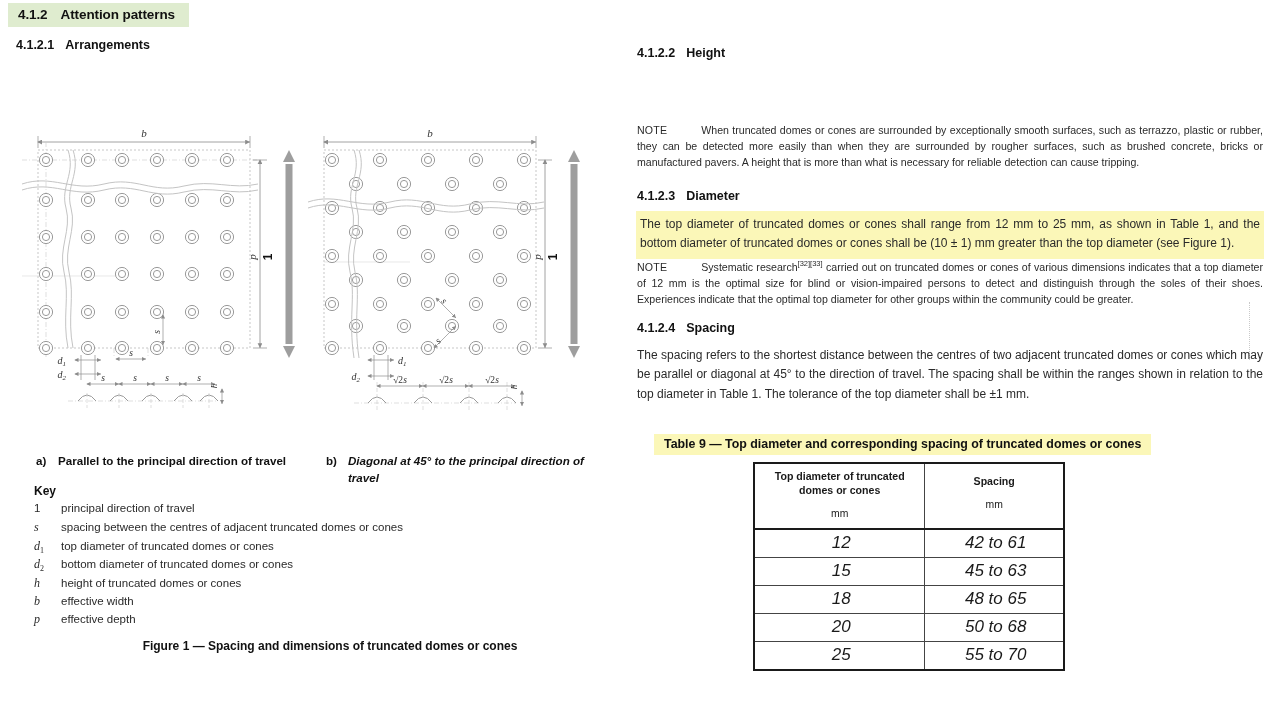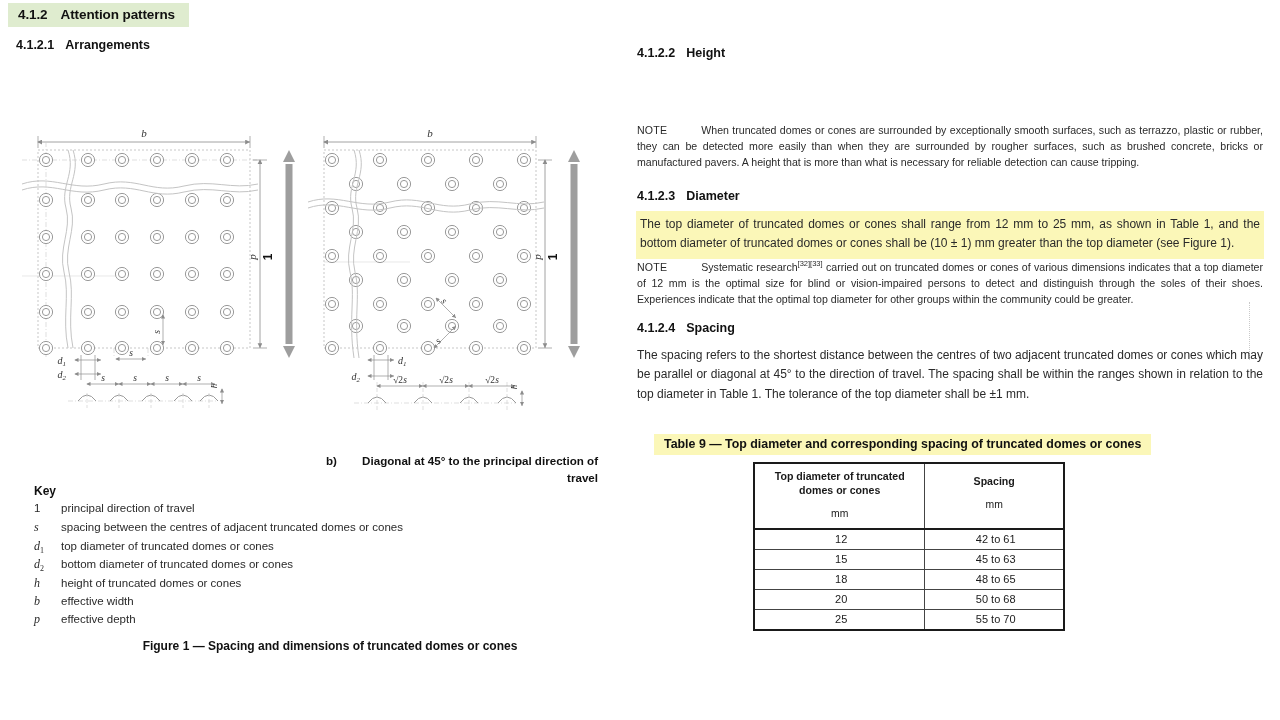--- a/index.html
+++ b/index.html
@@ -98,21 +98,21 @@
   .subcap {
     position: absolute;
     font-size: 11.6px;
     font-weight: bold;
     color: #111;
     line-height: 1.45;
   }
   .subcap .mk { display: inline-block; width: 22px; }
   #subcap-a { left: 36px; top: 453px; width: 290px; }
   #subcap-b { left: 326px; top: 453px; width: 290px; }
-  #subcap-b .bodytxt { display: inline-block; width: 250px; text-align: right; vertical-align: top;}
+  #subcap-b .bodytxt { display: inline-block; width: 250px; text-align: left; vertical-align: top; font-style: italic;}
 
   
   #key-title {
     position: absolute;
     left: 34px; top: 484px;
     font-size: 12px; font-weight: bold; color: #111;
   }
   #key-list {
     position: absolute;
     left: 34px; top: 502px;
@@ -207,21 +207,22 @@
   }
   #data-table thead th .unit {
     display: block;
     margin-top: 9px;
     font-weight: normal;
     font-size: 10.4px;
   }
   #data-table thead th.spacing-h .hdr { display: block; margin-top: 5px; }
   #data-table tbody td {
     padding: 3px 1px 4px 4px;
-    font-size: 11px;
+    font-size: 17px;
+    font-style: italic;
   }
   #data-table col.c1 { width: 172px; }
   #data-table col.c2 { width: 140px; }
 </style>
 </head>
 <body>
 
 <div class="col-left">
 
   <div id="sec-412" class="h3 hl-green">
@@ -486,20 +487,23 @@
           <text x="110" y="271" font-family="Liberation Serif, serif" font-size="9.5" fill="#333" text-anchor="middle">√2<tspan font-style="italic">s</tspan></text>
           <text x="156" y="271" font-family="Liberation Serif, serif" font-size="9.5" fill="#333" text-anchor="middle">√2<tspan font-style="italic">s</tspan></text>
           <text x="202" y="271" font-family="Liberation Serif, serif" font-size="9.5" fill="#333" text-anchor="middle">√2<tspan font-style="italic">s</tspan></text>
           <line x1="232" y1="279" x2="232" y2="294" stroke="#8c8c8c" stroke-width="0.7" marker-start="url(#arS)" marker-end="url(#ar)"></line>
           <text x="227" y="275" font-family="Liberation Serif, serif" font-style="italic" font-size="9" fill="#333" transform="rotate(-90 227 275)" text-anchor="middle">h</text>
         </g>
       </g>
     </svg>
   </div>
 
+  <div id="subcap-a" class="subcap">
+    <span class="mk">a)</span><span>Parallel to the principal direction of travel</span>
+  </div>
   <div id="subcap-b" class="subcap">
     <span class="mk">b)</span><span class="bodytxt">Diagonal at 45° to the principal direction of travel</span>
   </div>
 
   <div id="key-title">Key</div>
   <div id="key-list">
     <div class="key-row">
       <span class="key-sym plain">1</span>
       <span>principal direction of travel</span>
     </div>

